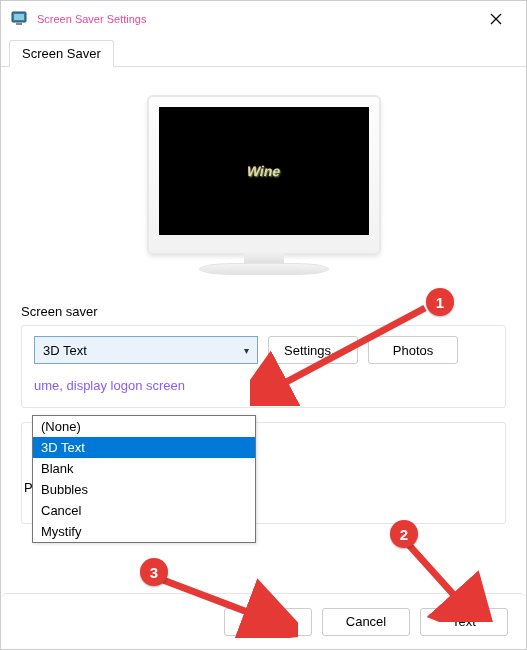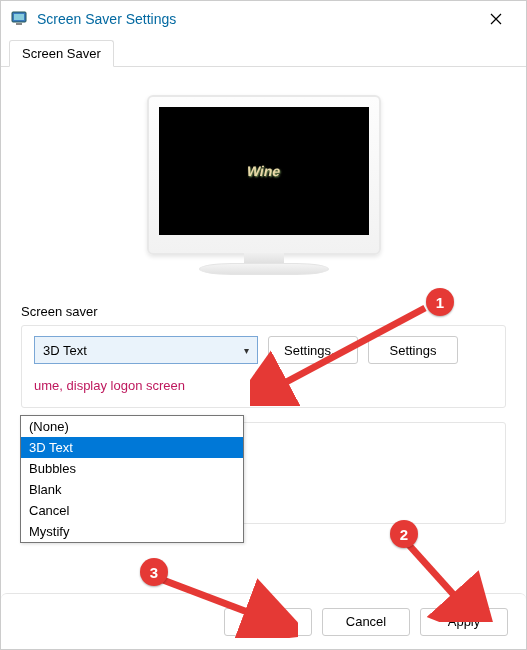--- a/index.html
+++ b/index.html
@@ -1,44 +1,44 @@
 <!DOCTYPE html>
 <html><head>
 <meta charset="utf-8">
 <style>
   * { box-sizing: border-box; font-family: "Segoe UI", Arial, sans-serif; }
   body { margin: 0; background: #fff; width: 527px; height: 650px; overflow: hidden; position: relative; }
   .window { width: 527px; height: 650px; border: 1px solid #ccc; background: #fff; display: flex; flex-direction: column; }
   .titlebar { display: flex; align-items: center; height: 36px; padding: 0 10px; }
   .titlebar .appicon { width: 18px; height: 18px; margin-right: 8px; position: relative; }
   .titlebar .appicon svg { width: 18px; height: 18px; }
-  .titlebar .title { font-size: 14px; color: #0369a1; flex: 1; }
+  .titlebar .title { font-size: 11px; color: #ec4899; flex: 1; }
   .close-btn { width: 40px; height: 30px; display: flex; align-items: center; justify-content: center; cursor: pointer; }
   .close-btn svg { width: 12px; height: 12px; }
   .tabstrip { height: 30px; border-bottom: 1px solid #ddd; display: flex; align-items: flex-end; padding-left: 8px; }
   .tab { background: #fff; border: 1px solid #ddd; border-bottom: 1px solid #fff; padding: 5px 12px; font-size: 13px; position: relative; top: 1px; border-radius: 3px 3px 0 0; cursor: pointer; }
   .content { flex: 1; padding: 18px 20px 0 20px; position: relative; }
   .monitor { width: 234px; height: 185px; margin: 10px auto 24px auto; position: relative; }
   .monitor-body { width: 234px; height: 160px; border: 2px solid #e8e8e8; border-radius: 6px; background: linear-gradient(#fdfdfd,#f2f2f2); box-shadow: 0 2px 4px rgba(0,0,0,0.1); padding: 10px 10px 6px 10px; }
   .screen { width: 100%; height: 128px; background: #000; display: flex; align-items: center; justify-content: center; }
   .screen .obj { font-size: 14px; color: #e8d9a8; font-weight: bold; transform: skewX(-12deg); text-shadow: 1px 1px 2px #8a6; }
   .monitor-chin { height: 12px; }
   .stand-neck { width: 40px; height: 10px; background: linear-gradient(#f0f0f0,#e0e0e0); margin: -2px auto 0 auto; }
   .stand-base { width: 130px; height: 12px; background: linear-gradient(#f4f4f4,#e2e2e2); border-radius: 50% / 100%; margin: 0 auto; border: 1px solid #e4e4e4; }
   .group-label { font-size: 13px; color: #000; margin-bottom: 6px; }
   .fieldset { border: 1px solid #e5e5e5; border-radius: 3px; padding: 10px 12px 14px 12px; margin-bottom: 14px; position: relative; }
   .row { display: flex; align-items: center; gap: 10px; }
   .combo { width: 224px; height: 28px; border: 1px solid #7aa7d6; background: linear-gradient(#eaf3fb,#eaf3fb); display: flex; align-items: center; padding: 0 8px; cursor: pointer; position: relative; font-size: 13px; }
   .combo .val { flex: 1; }
   .combo .chev { color: #333; font-size: 10px; }
-  .dropdown { position: absolute; left: 20px; top: 415px; width: 224px; border: 1px solid #767676; background: #fff; font-size: 13px; z-index: 50; box-shadow: 1px 1px 3px rgba(0,0,0,0.15); }
+  .dropdown { position: absolute; left: 32px; top: 415px; width: 224px; border: 1px solid #767676; background: #fff; font-size: 13px; z-index: 50; box-shadow: 1px 1px 3px rgba(0,0,0,0.15); }
   .dropdown .opt { padding: 3px 8px; cursor: pointer; }
   .dropdown .opt.selected { background: #0078d7; color: #fff; }
   .btn { height: 28px; min-width: 90px; padding: 0 14px; border: 1px solid #ccc; background: #fff; font-size: 13px; border-radius: 3px; cursor: pointer; display: inline-flex; align-items: center; justify-content: center; }
-  .wait-row { margin-top: 14px; font-size: 13px; color: #be185d; }
+  .wait-row { margin-top: 14px; font-size: 13px; color: #8b5cf6; }
   .pm-text { font-size: 13px; color: #333; line-height: 1.45; }
   .link { color: #0066cc; text-decoration: underline; cursor: pointer; font-size: 13px; display: inline-block; }
   .footer { height: 56px; border-top: 1px solid #e5e5e5; display: flex; justify-content: flex-end; align-items: center; gap: 10px; padding: 0 18px; border-radius: 6px; }
   .footer .btn { min-width: 88px; }
   
   .badge { position: absolute; width: 28px; height: 28px; border-radius: 50%; background: #e53935; color: #fff; font-weight: bold; font-size: 15px; display: flex; align-items: center; justify-content: center; z-index: 100; box-shadow: 0 1px 2px rgba(0,0,0,0.3); }
   .arrow { position: absolute; z-index: 90; }
   .pm-legend { position: absolute; left: 24px; top: 480px; font-size: 13px; color: #000; }
 </style>
 </head>
@@ -80,49 +80,49 @@
     </div>
 
     <div class="group-label">Screen saver</div>
     <div class="fieldset">
       <div class="row">
         <div class="combo">
           <span class="val">3D Text</span>
           <span class="chev">▾</span>
         </div>
         <button class="btn">Settings...</button>
-        <button class="btn">Settings</button>
+        <button class="btn">Photos</button>
       </div>
       <div class="wait-row">
         <span>ume, display logon screen</span>
       </div>
     </div>
 
     <div class="fieldset" style="padding-top:18px;">
       <div class="pm-text"><span>ormance by adjusting</span></div>
       <div class="pm-text"><span> settings.</span></div>
       <div style="height:12px"></div>
       <span class="link">Change power settings</span>
     </div>
 
   </div>
 
   <div class="footer">
     <button class="btn">OK</button>
     <button class="btn">Cancel</button>
-    <button class="btn">Apply</button>
+    <button class="btn">Text</button>
   </div>
 
 </div>
 
 <div class="dropdown" id="dd">
     <div class="opt">(None)</div>
     <div class="opt selected">3D Text</div>
+    <div class="opt">Blank</div>
     <div class="opt">Bubbles</div>
-    <div class="opt">Blank</div>
     <div class="opt">Cancel</div>
     <div class="opt">Mystify</div>
   </div>
 
 <div class="pm-legend">P</div>
 
 <svg class="arrow" style="left:250px; top:296px;" width="190" height="110">
   <defs>
       <marker id="ah1" markerWidth="12" markerHeight="12" refX="2" refY="5" orient="auto">
         <path d="M0,0 L10,5 L0,10 Z" fill="#e53935"></path>

